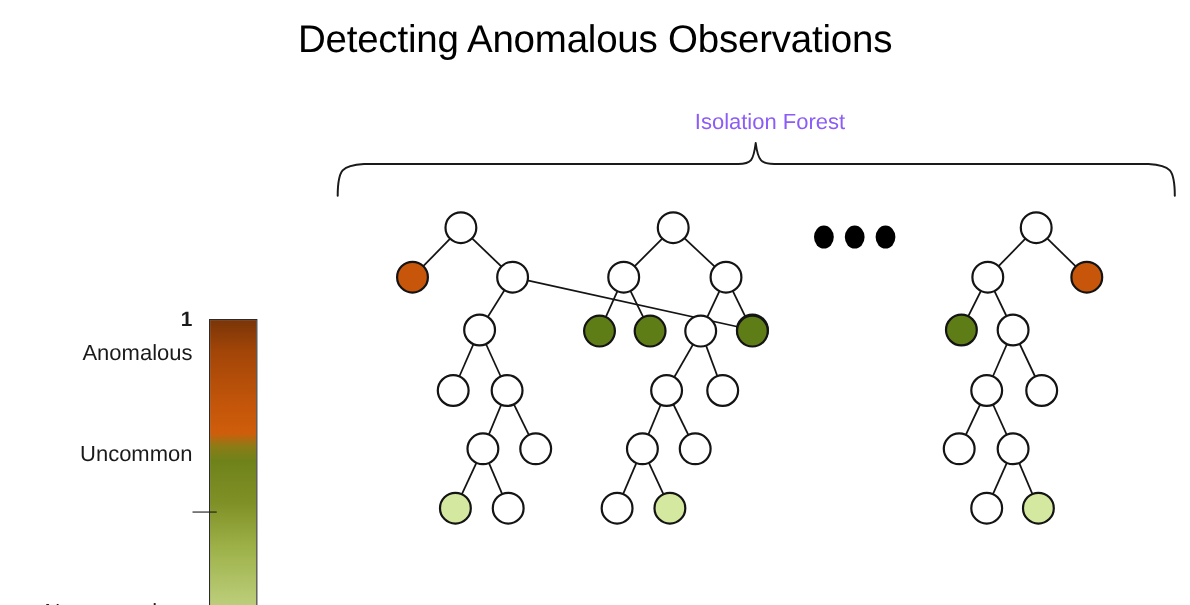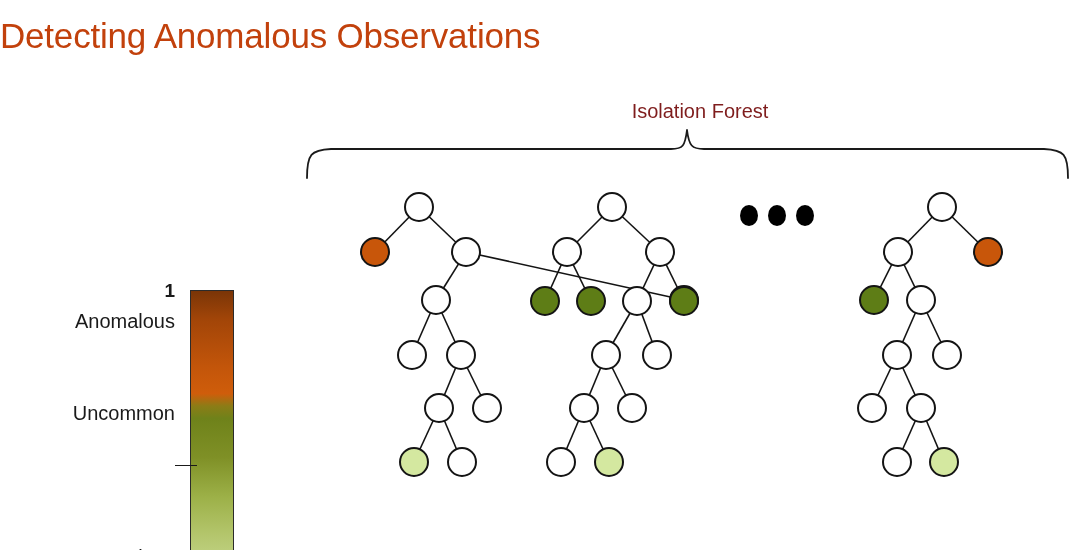--- a/index.html
+++ b/index.html
@@ -19,24 +19,24 @@
     position: absolute;
     left: 0; top: 0;
     width: 1082px;
     height: 550px;
   }
   #title {
     position: absolute;
     left: 0;
     top: 16px;
     width: 1082px;
-    text-align: left;
+    text-align: center;
     font-size: 35px;
     font-weight: 400;
-    color: #c2410c;
+    color: #000000;
     letter-spacing: -0.2px;
     white-space: nowrap;
   }
 
   
   #legend {
     position: absolute;
     left: 0px;
     top: 140px;
     width: 260px;
@@ -95,21 +95,21 @@
   }
 
   
   #forest-label {
     position: absolute;
     left: 560px;
     top: 100px;
     width: 280px;
     text-align: center;
     font-size: 20px;
-    color: #7f1d1d;
+    color: #8b5cf6;
     white-space: nowrap;
   }
   #brace {
     position: absolute;
     left: 305px;
     top: 128px;
     width: 765px;
     height: 52px;
   }
   #trees {

